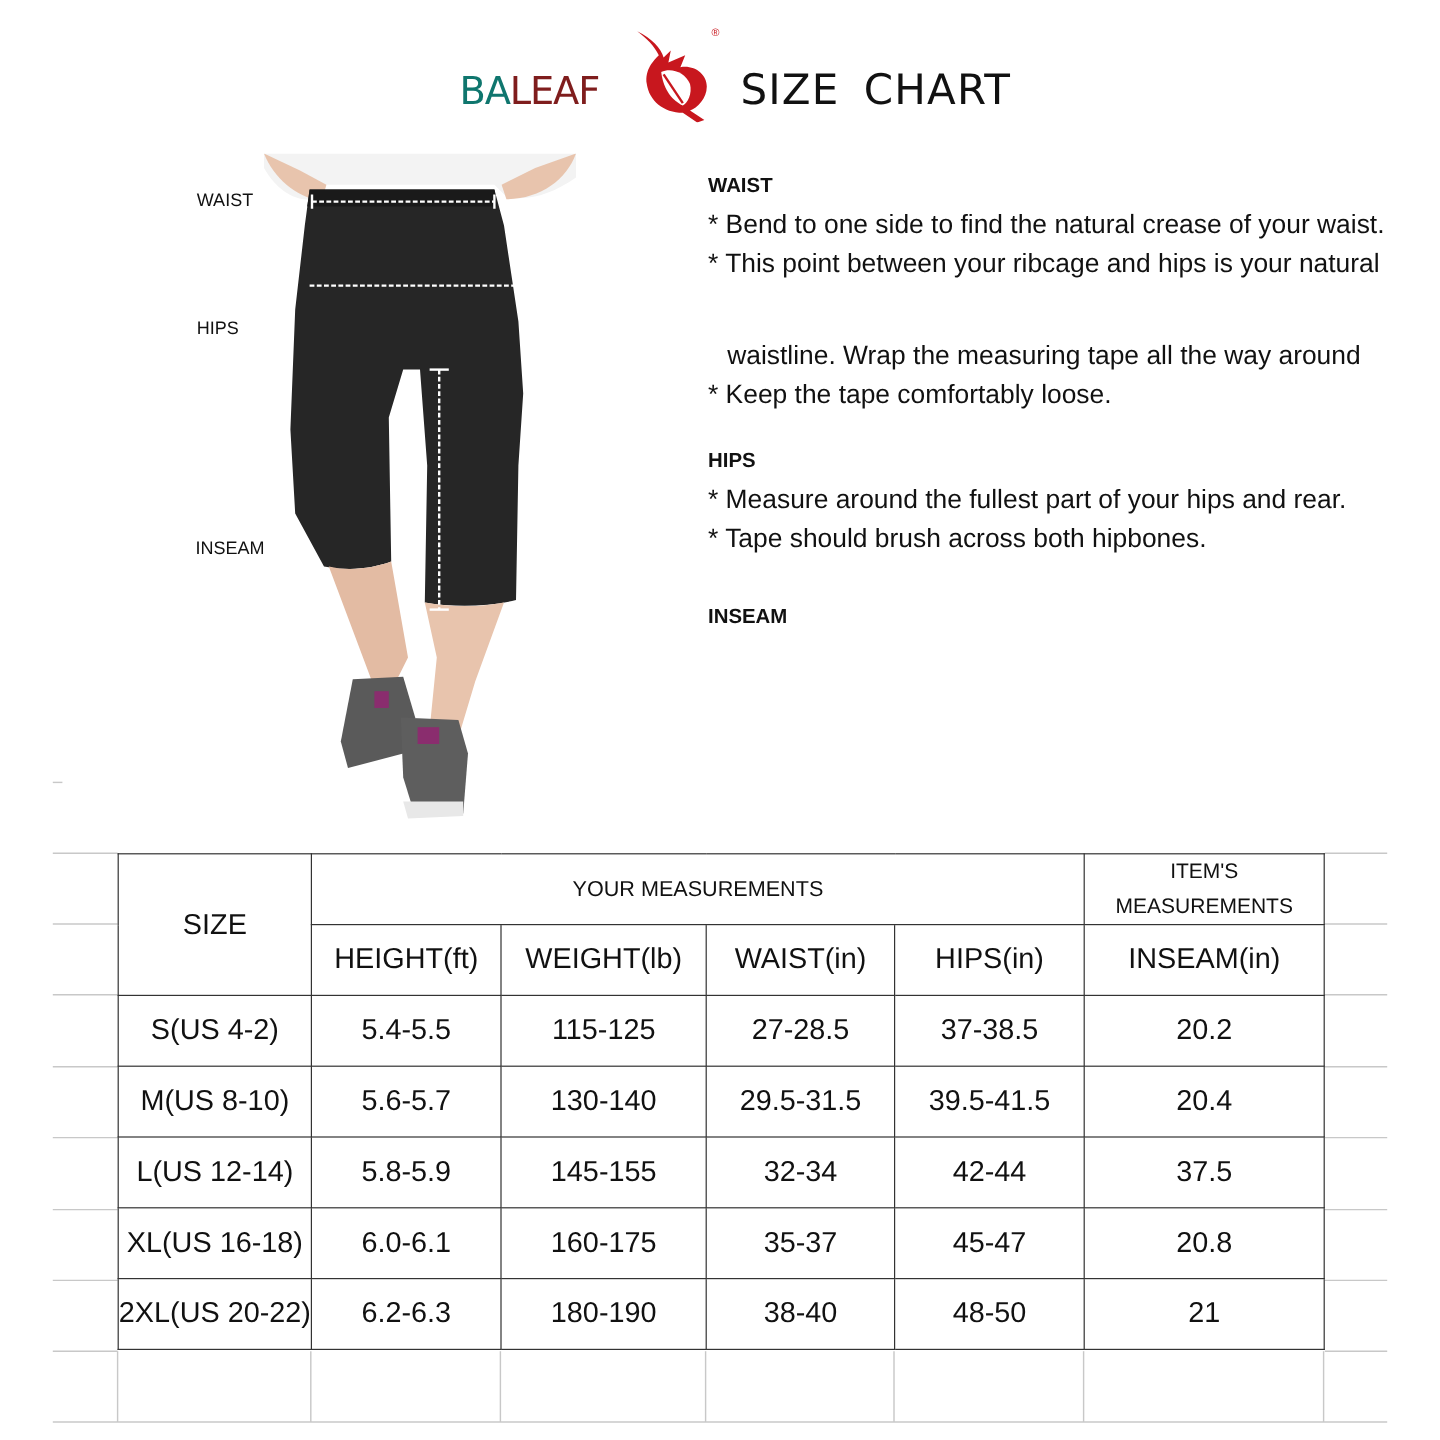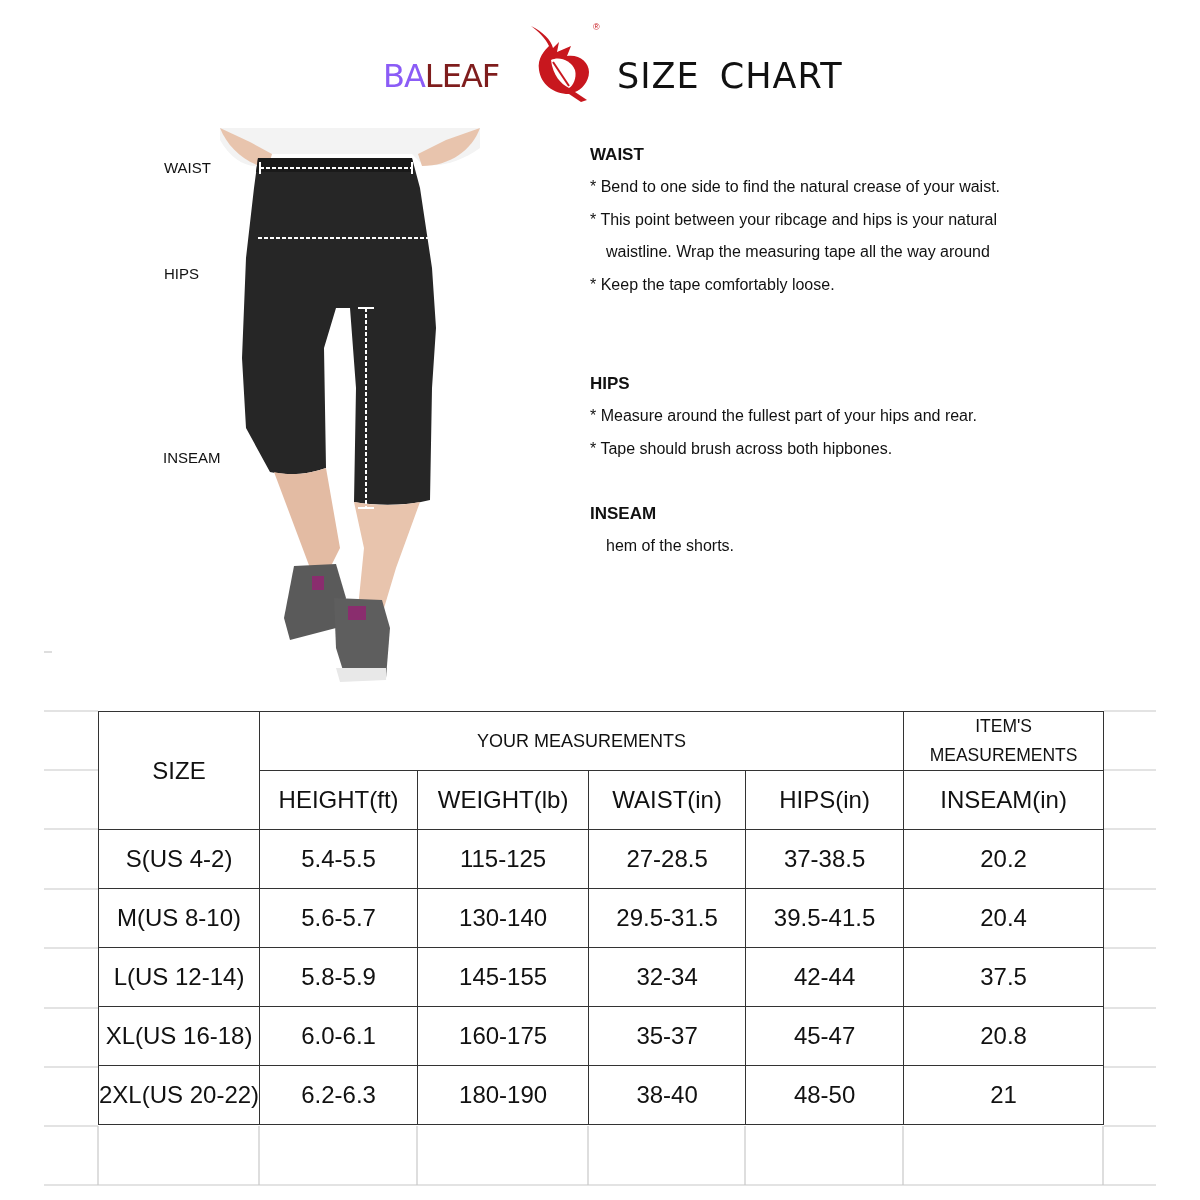--- a/index.html
+++ b/index.html
@@ -2,38 +2,38 @@
 <html><head>
 <meta charset="utf-8">
 <style>
   * { box-sizing: border-box; margin: 0; padding: 0; }
   html, body { width: 1200px; height: 1200px; background: #ffffff; overflow: hidden; }
   body { position: relative; font-family: "Liberation Sans", sans-serif; color: #111; }
 
   
   .header { position: absolute; left: 0; top: 22px; width: 1200px; height: 90px; }
   .brand { position: absolute; left: 383px; top: 34px; font-family: "DejaVu Sans", sans-serif; font-size: 32px; letter-spacing: -1px; line-height: 40px; }
-  .brand .ba { color: #8b5cf6; }
+  .brand .ba { color: #0f766e; }
   .brand .leaf { color: #7f1d1d; }
   .logo { position: absolute; left: 523px; top: 0px; width: 80px; height: 80px; }
   .reg { position: absolute; left: 593px; top: 0px; font-size: 9px; color: #c8171e; }
   .title { position: absolute; left: 617px; top: 32px; font-family: "DejaVu Sans", sans-serif; font-size: 35px; color: #111; letter-spacing: 1px; word-spacing: 8px; line-height: 44px; }
 
   
   .figure { position: absolute; left: 150px; top: 128px; width: 340px; height: 560px; }
   .fig-label { position: absolute; font-size: 15px; color: #111; }
   .fig-waist { left: 14px; top: 31px; }
   .fig-hips { left: 14px; top: 137px; }
   .fig-inseam { left: 13px; top: 321px; }
 
   
   .instructions { position: absolute; left: 590px; top: 144px; width: 520px; }
   .sec-title { font-size: 17px; font-weight: bold; line-height: 22px; height: 22px; }
-  .sec-line { font-size: 16px; line-height: 32.5px; white-space: nowrap; }
-  .sec-line.indent { padding-left: 16px; }
+  .sec-line { font-size: 22px; line-height: 32.5px; white-space: nowrap; }
+  .sec-line.indent { padding-left: 16px; margin-top: 44px; }
   .sec-waist { position: absolute; top: 0; left: 0; }
   .sec-hips { position: absolute; top: 229px; left: 0; }
   .sec-inseam { position: absolute; top: 359px; left: 0; }
   .sec-title + .lines { margin-top: 5px; }
 
   
   .grid-lines { position: absolute; left: 0; top: 0; width: 1200px; height: 1200px; pointer-events: none; }
   .size-table { position: absolute; left: 98px; top: 711px; border-collapse: collapse; table-layout: fixed; }
   .size-table td { border: 1.5px solid #333; text-align: center; vertical-align: middle; font-size: 24px; color: #111; height: 59px; padding: 0; white-space: nowrap; }
   .size-table td.hdr-small { font-size: 18px; }
@@ -98,21 +98,20 @@
   <div class="sec-hips">
     <div class="sec-title">HIPS</div>
     <div class="lines">
       <div class="sec-line">* Measure around the fullest part of your hips and rear.</div>
       <div class="sec-line">* Tape should brush across both hipbones.</div>
     </div>
   </div>
   <div class="sec-inseam">
     <div class="sec-title">INSEAM</div>
     <div class="lines">
-      <div class="sec-line indent">hem of the shorts.</div>
     </div>
   </div>
 </div>
 
 <svg class="grid-lines" viewBox="0 0 1200 1200">
   <g stroke="#c8c8c8" stroke-width="1.2">
     <line x1="44" y1="711" x2="98" y2="711"></line>
     <line x1="1104" y1="711" x2="1156" y2="711"></line>
     <line x1="44" y1="770" x2="98" y2="770"></line>
     <line x1="1104" y1="770" x2="1156" y2="770"></line>

